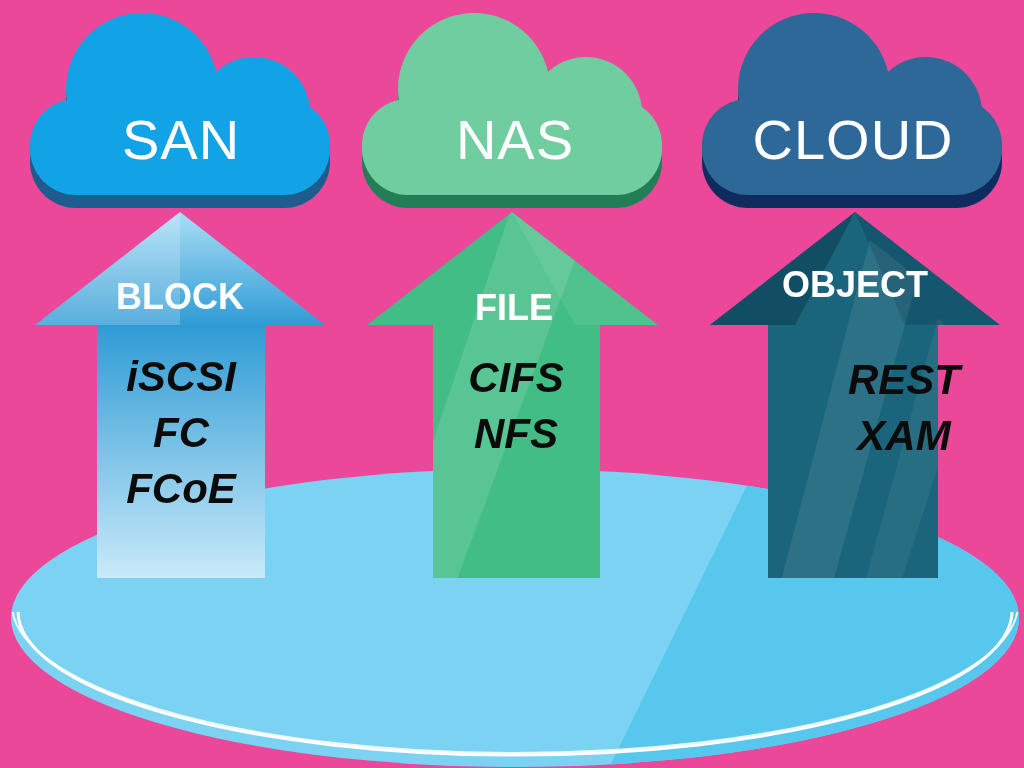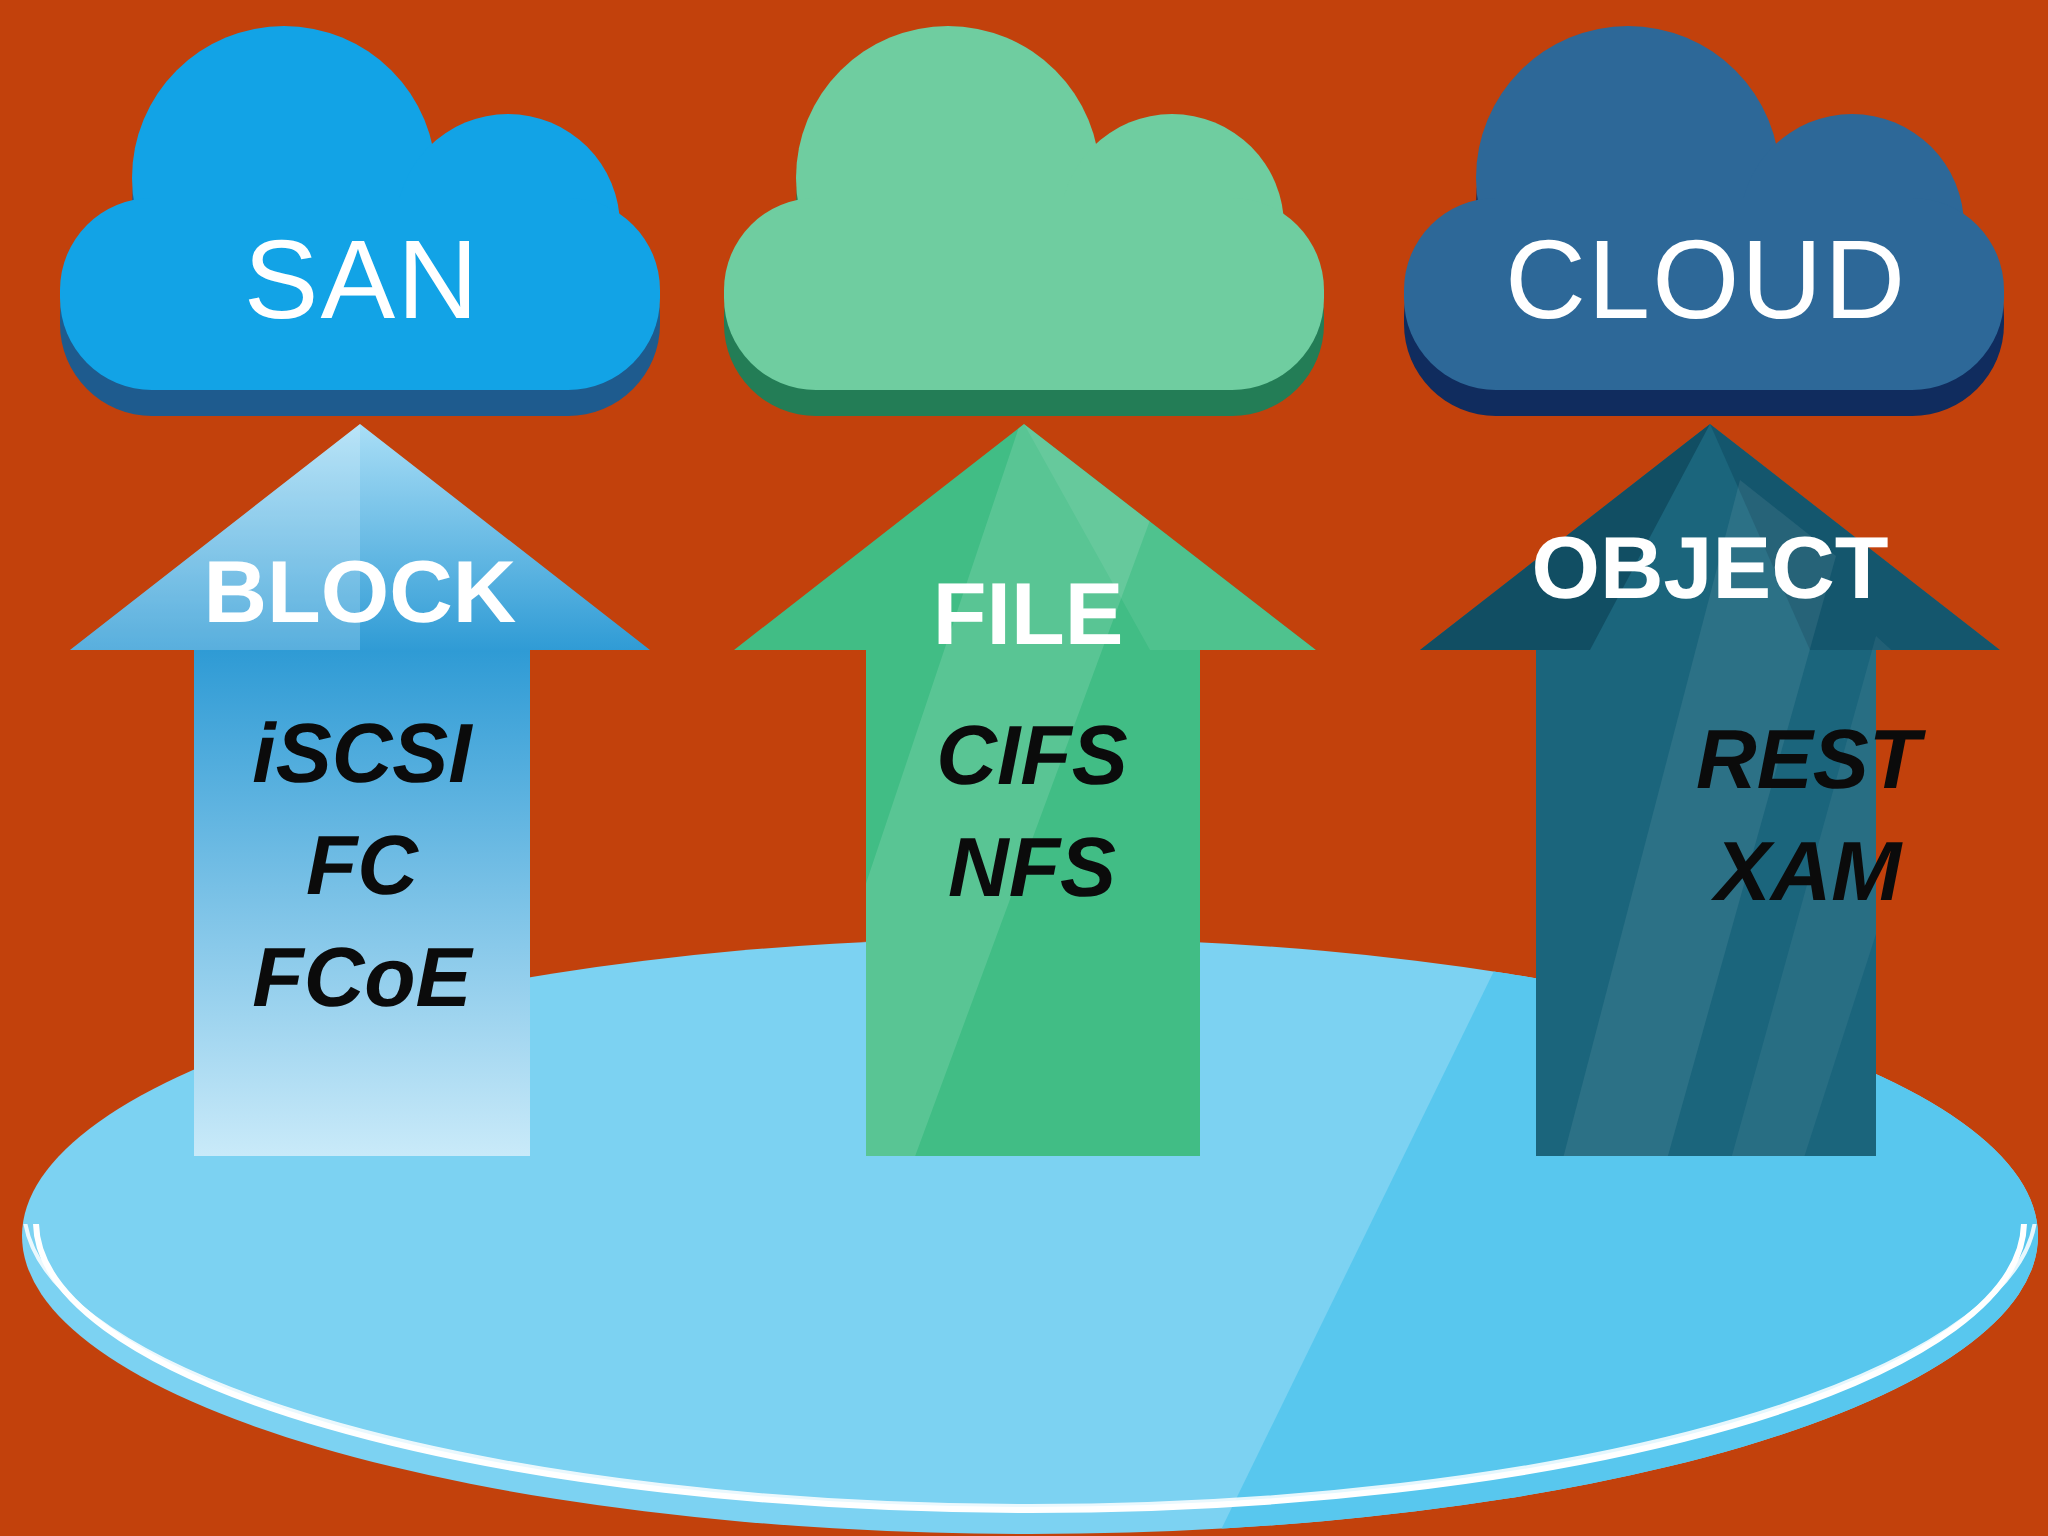--- a/index.html
+++ b/index.html
@@ -1,23 +1,23 @@
 <!DOCTYPE html>
 <html><head>
 <meta charset="utf-8">
 <style>
   html,body{margin:0;padding:0;background:#ffffff;}
   .stage{
-    position:relative;width:1024px;height:768px;background:#c2410c;
+    position:relative;width:1024px;height:768px;background:#ec4899;
     overflow:hidden;font-family:"Liberation Sans",sans-serif;
   }
   .layer{position:absolute;left:0;top:0;}
   .lbl{position:absolute;transform:translateX(-50%);white-space:nowrap;text-align:center;}
   .cloud-lbl{color:#ffffff;font-size:56px;font-weight:400;line-height:56px;letter-spacing:1px;}
-  .tier-lbl{color:#ffffff;font-size:44px;font-weight:700;line-height:44px;}
+  .tier-lbl{color:#ffffff;font-size:36px;font-weight:700;line-height:44px;}
   .proto-stack{color:#0b0b0b;font-size:42px;font-weight:700;line-height:56px;font-style:italic;}
   .proto-stack span{display:block;}
 </style>
 </head>
 <body>
 
 <div class="stage">
 
   <svg class="layer" width="1024" height="768" viewBox="0 0 1024 768">
     <defs>
@@ -108,20 +108,21 @@
       </g>
       <g fill="#2D6898">
         <circle cx="112" cy="86" r="76"></circle>
           <circle cx="224" cy="110" r="56"></circle>
         <rect x="0" y="96" width="300" height="96" rx="46" ry="46"></rect>
       </g>
     </g>
   </svg>
 
   <div class="lbl cloud-lbl" style="left:181px;top:112px;">SAN</div>
+  <div class="lbl cloud-lbl" style="left:515px;top:112px;">NAS</div>
   <div class="lbl cloud-lbl" style="left:853px;top:112px;">CLOUD</div>
 
   <div class="lbl tier-lbl" style="left:180px;top:275px;">BLOCK</div>
   <div class="lbl tier-lbl" style="left:514px;top:286px;">FILE</div>
   <div class="lbl tier-lbl" style="left:855px;top:263px;">OBJECT</div>
 
   <div class="lbl proto-stack" style="left:181px;top:349px;">
     <span>iSCSI</span>
     <span>FC</span>
     <span>FCoE</span>

